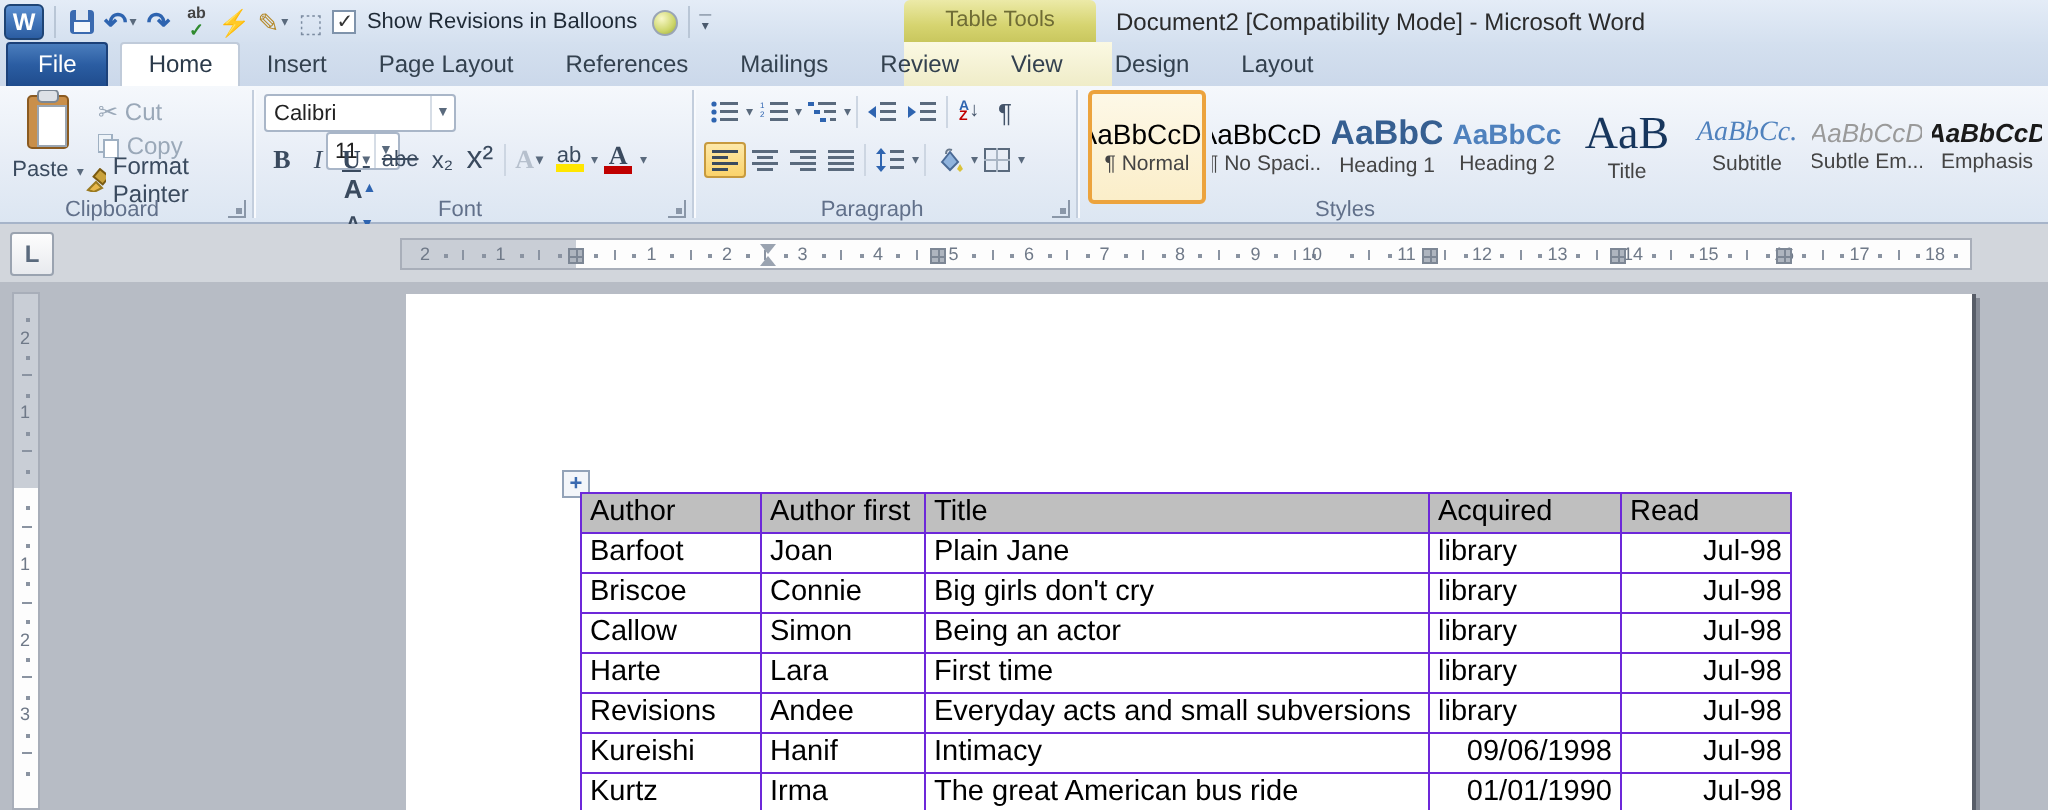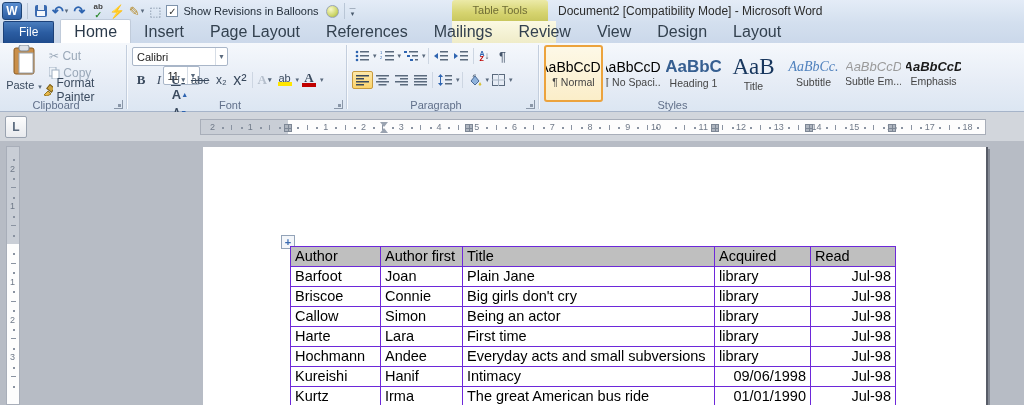--- a/index.html
+++ b/index.html
@@ -30,21 +30,21 @@
   .ctx-header { position:absolute; left:452px; top:0; width:96px; height:21px; text-align:center;
     background:linear-gradient(#eceaa8,#d6d470 60%,#c9c75e); border-radius:3px 3px 0 0;
     font-size:11px; color:#6f6c35; line-height:21px; }
   #doc-title { position:absolute; left:558px; top:4px; font-size:12px; color:#2b2b2b; }
 
   
   #tabrow { position:absolute; left:0; top:21px; width:1024px; height:22px;
     background:linear-gradient(#d4e0ef,#cbd8ea); }
   .ctx-tab-zone { position:absolute; left:452px; top:0; width:104px; height:22px;
     background:linear-gradient(#fbf9e3,#efecc8); }
-  .tab { display:inline-block; padding:3px 13px 4px; font-size:16px; color:#33414f; cursor:default; }
+  .tab { display:inline-block; padding:3px 13px 4px; font-size:12px; color:#33414f; cursor:default; }
   .tab.active { background:#ffffff; border:1px solid #c0cbda; border-bottom:none; border-radius:2px 2px 0 0; color:#2b3a4a; }
   #filetab { display:inline-block; margin:0 6px 0 3px; padding:3px 15px 4px; color:#fff; font-size:12px;
     background:linear-gradient(#4a7dbd,#2b5da2 50%,#1f4c8d); border-radius:2px 2px 0 0; border:1px solid #1c4179; border-bottom:none; }
   #tabs-flex { position:absolute; left:0; top:0; height:22px; display:flex; align-items:stretch; }
   #tabs-flex > * { display:flex; align-items:center; }
 
   
   #ribbon { position:absolute; left:0; top:43px; width:1024px; height:69px;
     background:linear-gradient(#f5f8fc,#e7edf6 55%,#dce6f2); border-bottom:1px solid #a6b4c9; }
   .rgroup { position:absolute; top:0; height:68px; }
@@ -416,20 +416,24 @@
           <div class="sample s-normal">AaBbCcDc</div>
           <div class="sname">¶ Normal</div>
         </div>
         <div class="style-item">
           <div class="sample s-normal">AaBbCcDc</div>
           <div class="sname">¶ No Spaci...</div>
         </div>
         <div class="style-item">
           <div class="sample s-h1">AaBbC</div>
           <div class="sname">Heading 1</div>
+        </div>
+        <div class="style-item">
+          <div class="sample s-h2">AaBbCc</div>
+          <div class="sname">Heading 2</div>
         </div>
         <div class="style-item">
           <div class="sample s-title">AaB</div>
           <div class="sname">Title</div>
         </div>
         <div class="style-item">
           <div class="sample s-subtitle">AaBbCc.</div>
           <div class="sname">Subtitle</div>
         </div>
         <div class="style-item">
@@ -609,21 +613,21 @@
             <td class="alR">Jul-98</td>
           </tr>
           <tr>
             <td>Harte</td>
             <td>Lara</td>
             <td>First time</td>
             <td>library</td>
             <td class="alR">Jul-98</td>
           </tr>
           <tr>
-            <td>Hochmann</td>
+            <td>Revisions</td>
             <td>Andee</td>
             <td>Everyday acts and small subversions</td>
             <td>library</td>
             <td class="alR">Jul-98</td>
           </tr>
           <tr>
             <td>Kureishi</td>
             <td>Hanif</td>
             <td>Intimacy</td>
             <td class="alR">09/06/1998</td>

